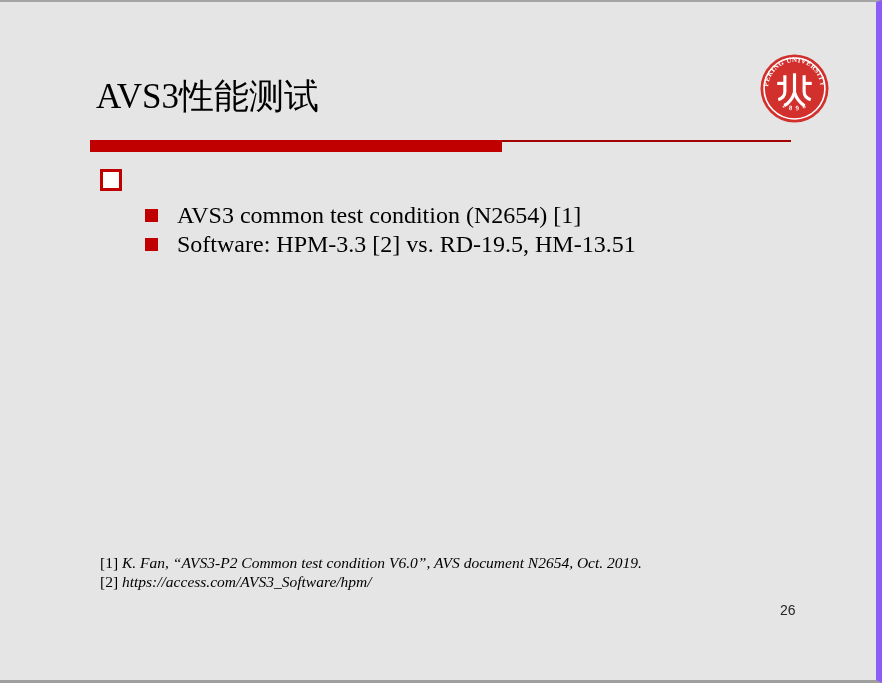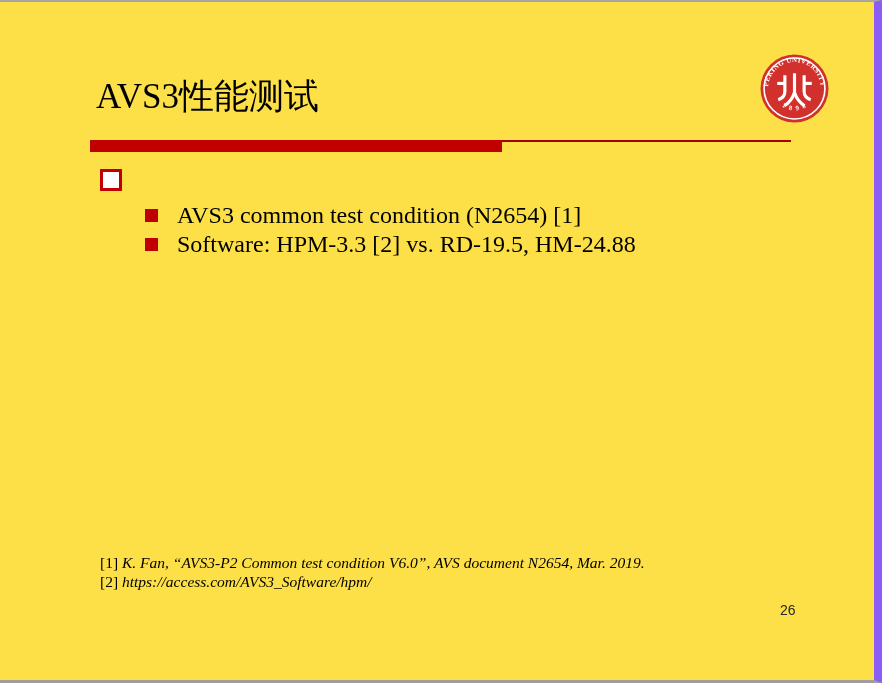--- a/index.html
+++ b/index.html
@@ -1,23 +1,23 @@
 <!DOCTYPE html>
 <html><head>
 <meta charset="utf-8">
 <style>
   html,body { margin:0; padding:0; background:#ffffff; }
   .page {
     position:relative;
     width:882px; height:683px;
     box-sizing:border-box;
-    background:#fde047;
+    background:#e5e5e5;
     border-top:2px solid #a5a5a5;
     border-bottom:3px solid #9f9f9f;
-    border-right:8px solid #8b5cf6;
+    border-right:6px solid #8b5cf6;
     overflow:hidden;
     font-family:"Liberation Serif", serif;
   }
   .title {
     position:absolute; left:96px; top:74px;
     font-size:35px; line-height:42px; color:#000000;
     font-family:"Liberation Serif", serif;
     white-space:nowrap;
   }
   .bar-thick {
@@ -107,28 +107,28 @@
     <span class="hollow-sq"></span>
   </div>
 
   <div class="bullets">
     <div class="bullet-row">
       <span class="bullet-sq"></span>
       <span class="bullet-text">AVS3 common test condition (N2654) [1]</span>
     </div>
     <div class="bullet-row">
       <span class="bullet-sq"></span>
-      <span class="bullet-text">Software: HPM-3.3 [2] vs. RD-19.5, HM-24.88</span>
+      <span class="bullet-text">Software: HPM-3.3 [2] vs. RD-19.5, HM-13.51</span>
     </div>
   </div>
 
   <div class="footnotes">
     <div class="footnote-line">
       <span class="footnote-ref">[1]</span>
-      <span class="footnote-text">K. Fan, “AVS3-P2 Common test condition V6.0”, AVS document N2654, Mar. 2019.</span>
+      <span class="footnote-text">K. Fan, “AVS3-P2 Common test condition V6.0”, AVS document N2654, Oct. 2019.</span>
     </div>
     <div class="footnote-line">
       <span class="footnote-ref">[2]</span>
       <span class="footnote-text">https://access.com/AVS3_Software/hpm/</span>
     </div>
   </div>
 
   <div class="pageno">26</div>
 
 </div>

